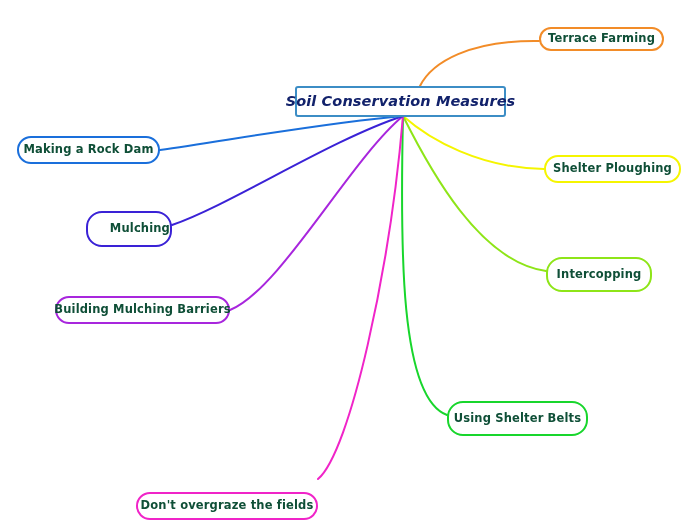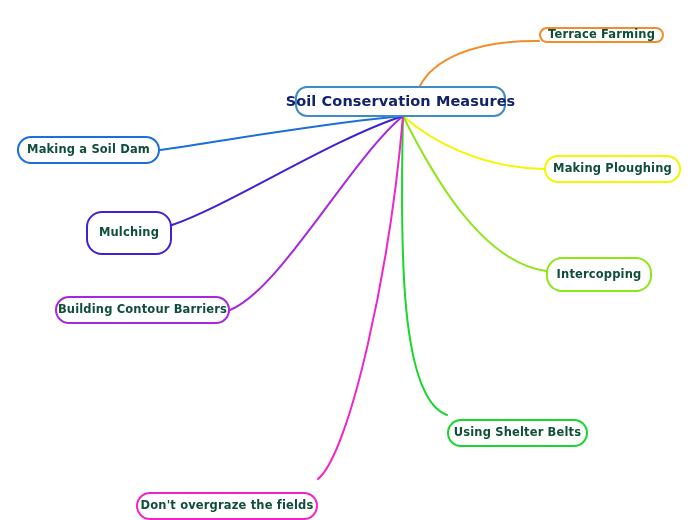--- a/index.html
+++ b/index.html
@@ -36,21 +36,22 @@
   }
   .node-label {
     font-family: "DejaVu Sans", sans-serif;
     font-weight: bold;
     font-size: 11.5px;
     letter-spacing: 0.15px;
     line-height: 1;
   }
   .central-node {
     border: 2px solid #701a75;
-    border-radius: 12px;
+    border-radius: 3px;
+    font-style: italic;
   }
   .central-node .node-label {
     color: #12226b;
     font-size: 14.5px;
     letter-spacing: 0.1px;
   }
   .leaf-node {
     border-width: 2px;
     border-style: solid;
     border-radius: 16px;
@@ -73,39 +74,39 @@
       <path d="M 403 116 C 350 160 280 290 230 310" fill="none" stroke="#a826dd" stroke-width="2" stroke-linecap="round"></path>
       <path d="M 403 116 C 330 140 230 205 172 225" fill="none" stroke="#3a22d6" stroke-width="2" stroke-linecap="round"></path>
       <path d="M 403 116 C 330 122 230 140 160 150" fill="none" stroke="#1a6fdb" stroke-width="2" stroke-linecap="round"></path>
     </svg>
 
   <div class="node central-node" id="central-node" style="left: 295px; top: 86px; width: 211px; height: 31px; border-color: rgb(60, 141, 197);">
     <span class="node-label" style="color: rgb(18, 34, 107);">Soil Conservation Measures</span>
   </div>
 
   <div id="leaf-nodes">
-      <div class="node leaf-node" style="left: 539px; top: 27px; width: 125px; height: 16px; border-color: rgb(242, 140, 40);">
+      <div class="node leaf-node" style="left: 539px; top: 27px; width: 125px; height: 24px; border-color: rgb(242, 140, 40);">
         <span class="node-label" style="color: rgb(15, 79, 55);">Terrace Farming</span>
       </div>
       <div class="node leaf-node" style="left: 544px; top: 155px; width: 137px; height: 28px; border-color: rgb(245, 245, 0);">
-        <span class="node-label" style="color: rgb(15, 79, 55);">Making Ploughing</span>
+        <span class="node-label" style="color: rgb(15, 79, 55);">Shelter Ploughing</span>
       </div>
       <div class="node leaf-node" style="left: 546px; top: 257px; width: 106px; height: 35px; border-color: rgb(142, 229, 24);">
         <span class="node-label" style="color: rgb(15, 79, 55);">Intercopping</span>
       </div>
-      <div class="node leaf-node" style="left: 447px; top: 419px; width: 141px; height: 28px; border-color: rgb(24, 214, 44);">
+      <div class="node leaf-node" style="left: 447px; top: 401px; width: 141px; height: 35px; border-color: rgb(24, 214, 44);">
         <span class="node-label" style="color: rgb(15, 79, 55);">Using Shelter Belts</span>
       </div>
       <div class="node leaf-node" style="left: 136px; top: 465px; width: 182px; height: 28px; border-color: rgb(240, 36, 200); margin-top: 27px;">
         <span class="node-label" style="color: rgb(15, 79, 55);">Don't overgraze the fields</span>
       </div>
       <div class="node leaf-node" style="left: 55px; top: 296px; width: 175px; height: 28px; border-color: rgb(168, 38, 221);">
-        <span class="node-label" style="color: rgb(15, 79, 55);">Building Contour Barriers</span>
+        <span class="node-label" style="color: rgb(15, 79, 55);">Building Mulching Barriers</span>
       </div>
-      <div class="node leaf-node" style="left: 86px; top: 211px; width: 86px; height: 44px; border-color: rgb(58, 34, 214);">
+      <div class="node leaf-node" style="left: 86px; top: 211px; width: 86px; height: 36px; border-color: rgb(58, 34, 214); justify-content: flex-end;">
         <span class="node-label" style="color: rgb(15, 79, 55);">Mulching</span>
       </div>
       <div class="node leaf-node" style="left: 17px; top: 136px; width: 143px; height: 28px; border-color: rgb(26, 111, 219);">
-        <span class="node-label" style="color: rgb(15, 79, 55);">Making a Soil Dam</span>
+        <span class="node-label" style="color: rgb(15, 79, 55);">Making a Rock Dam</span>
       </div>
     </div>
 
 </div>
 
 </body></html>

